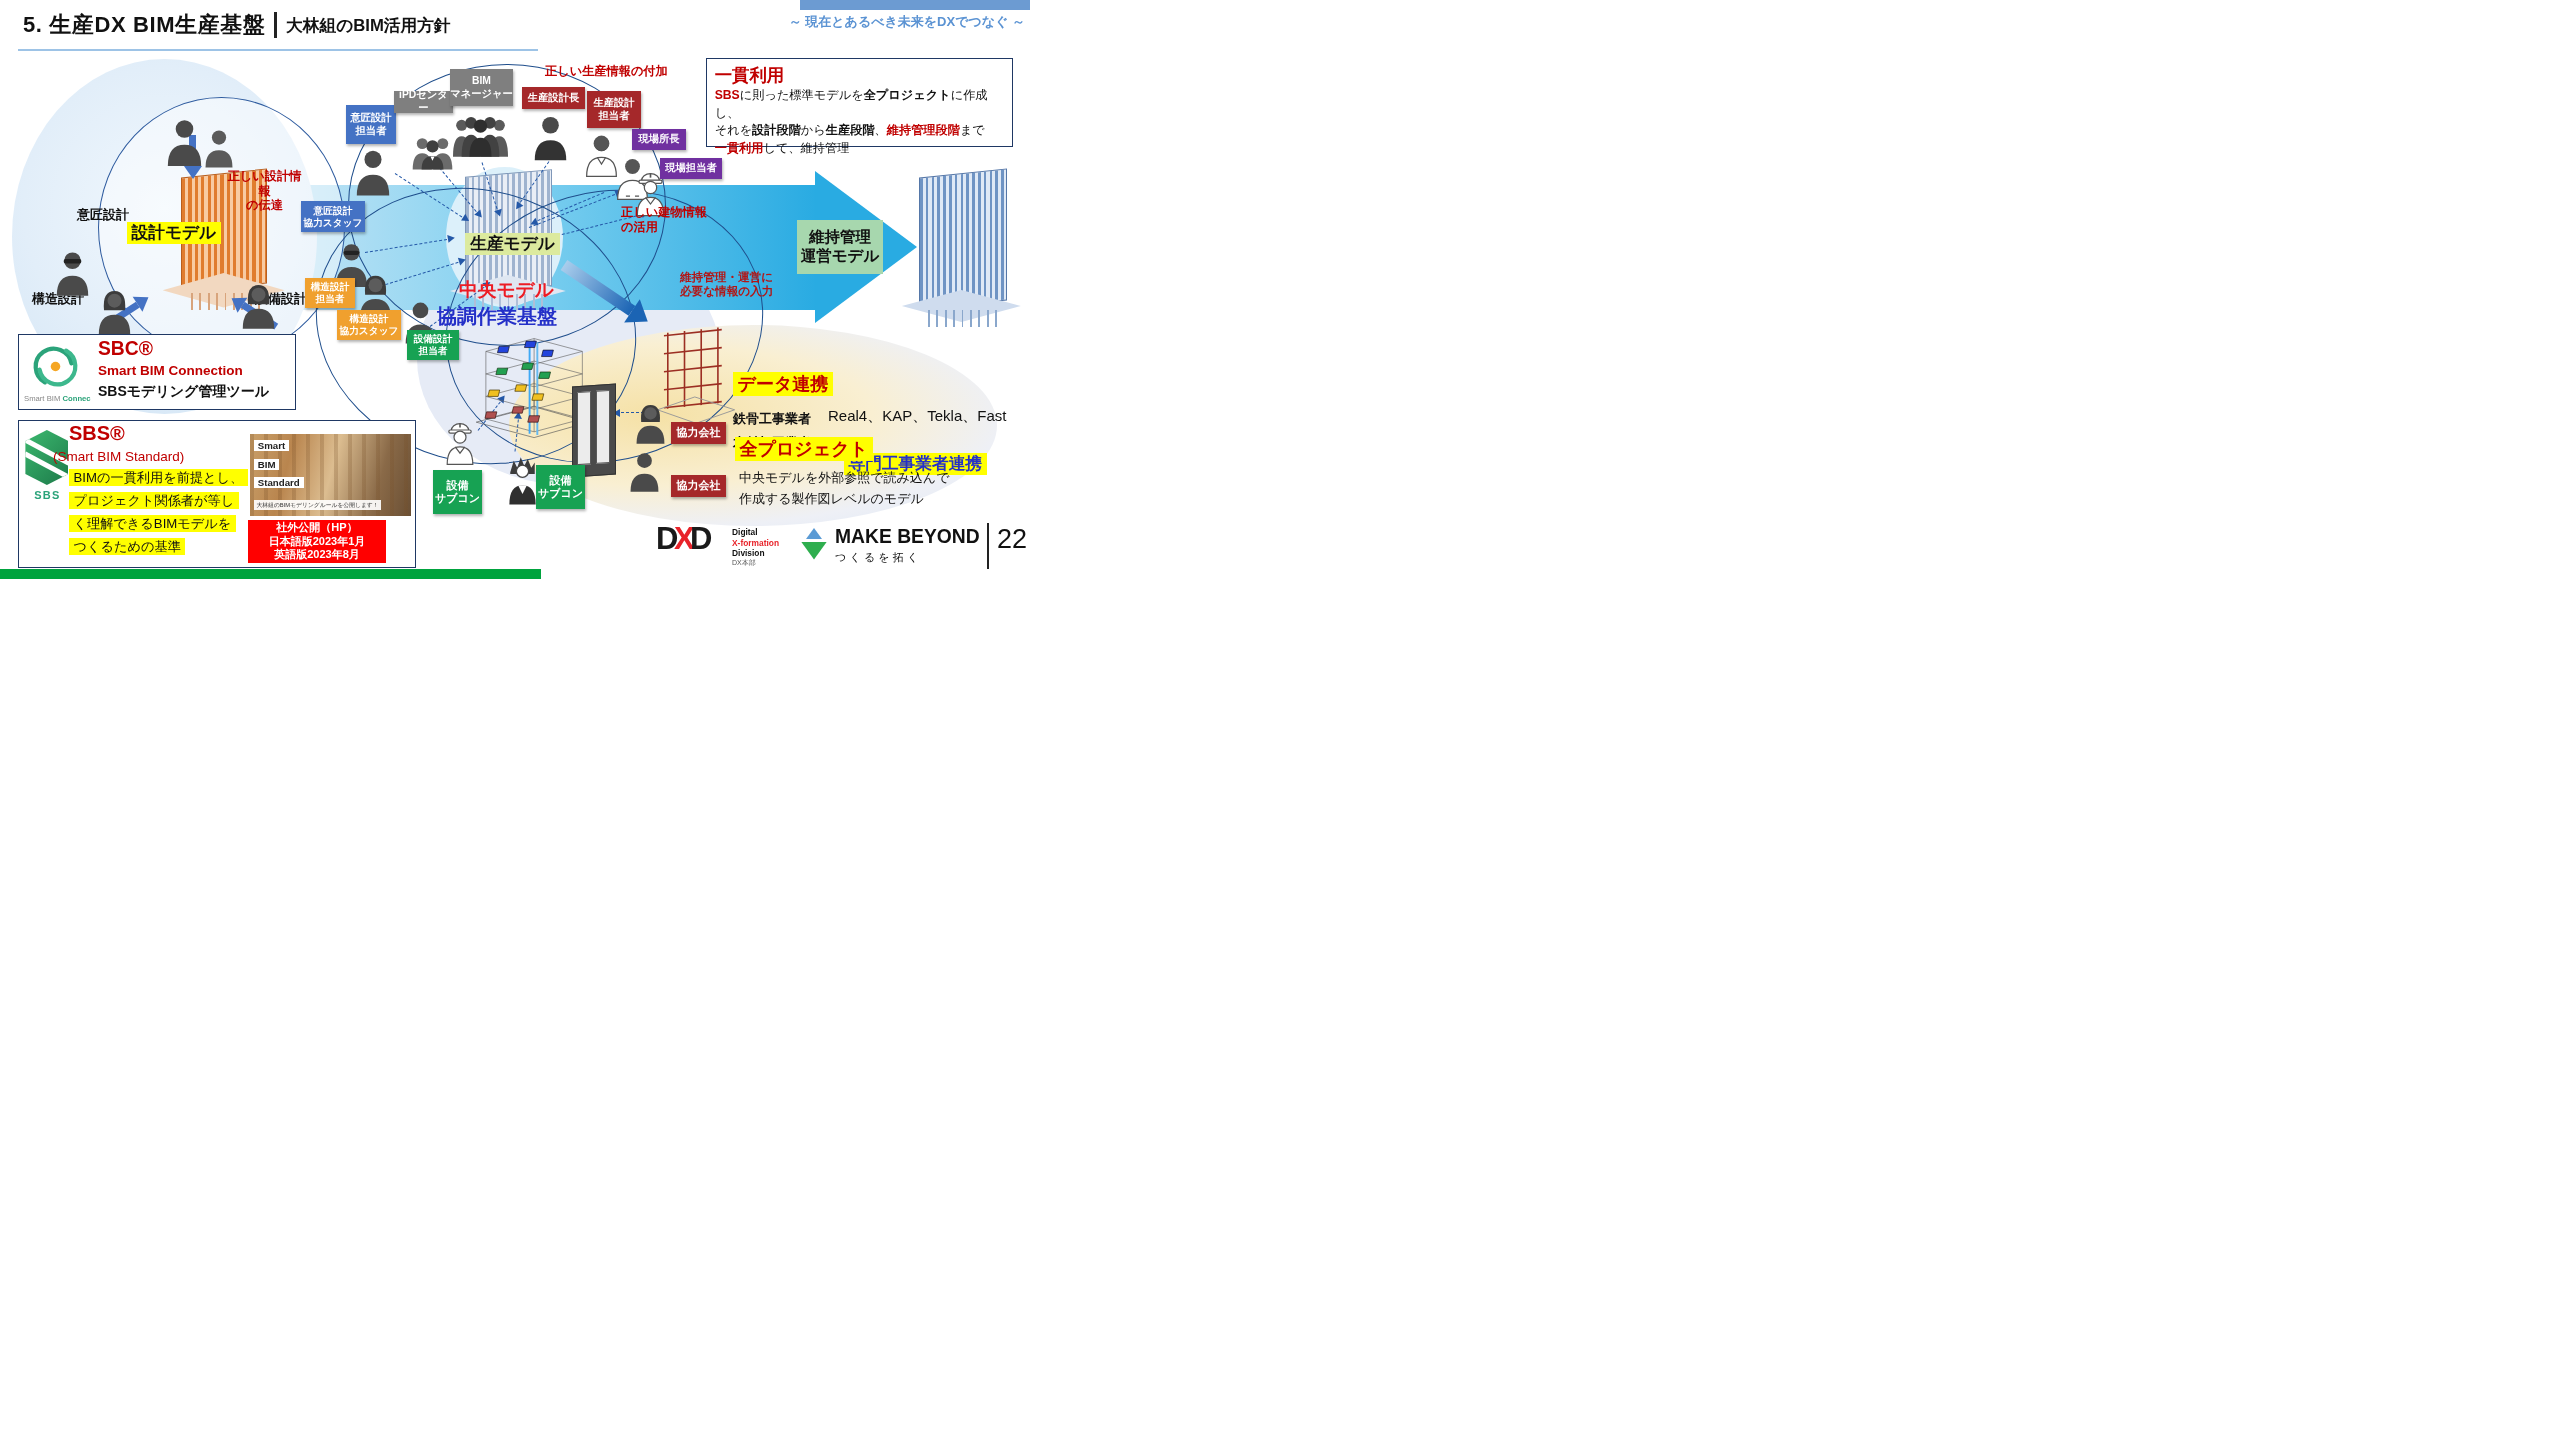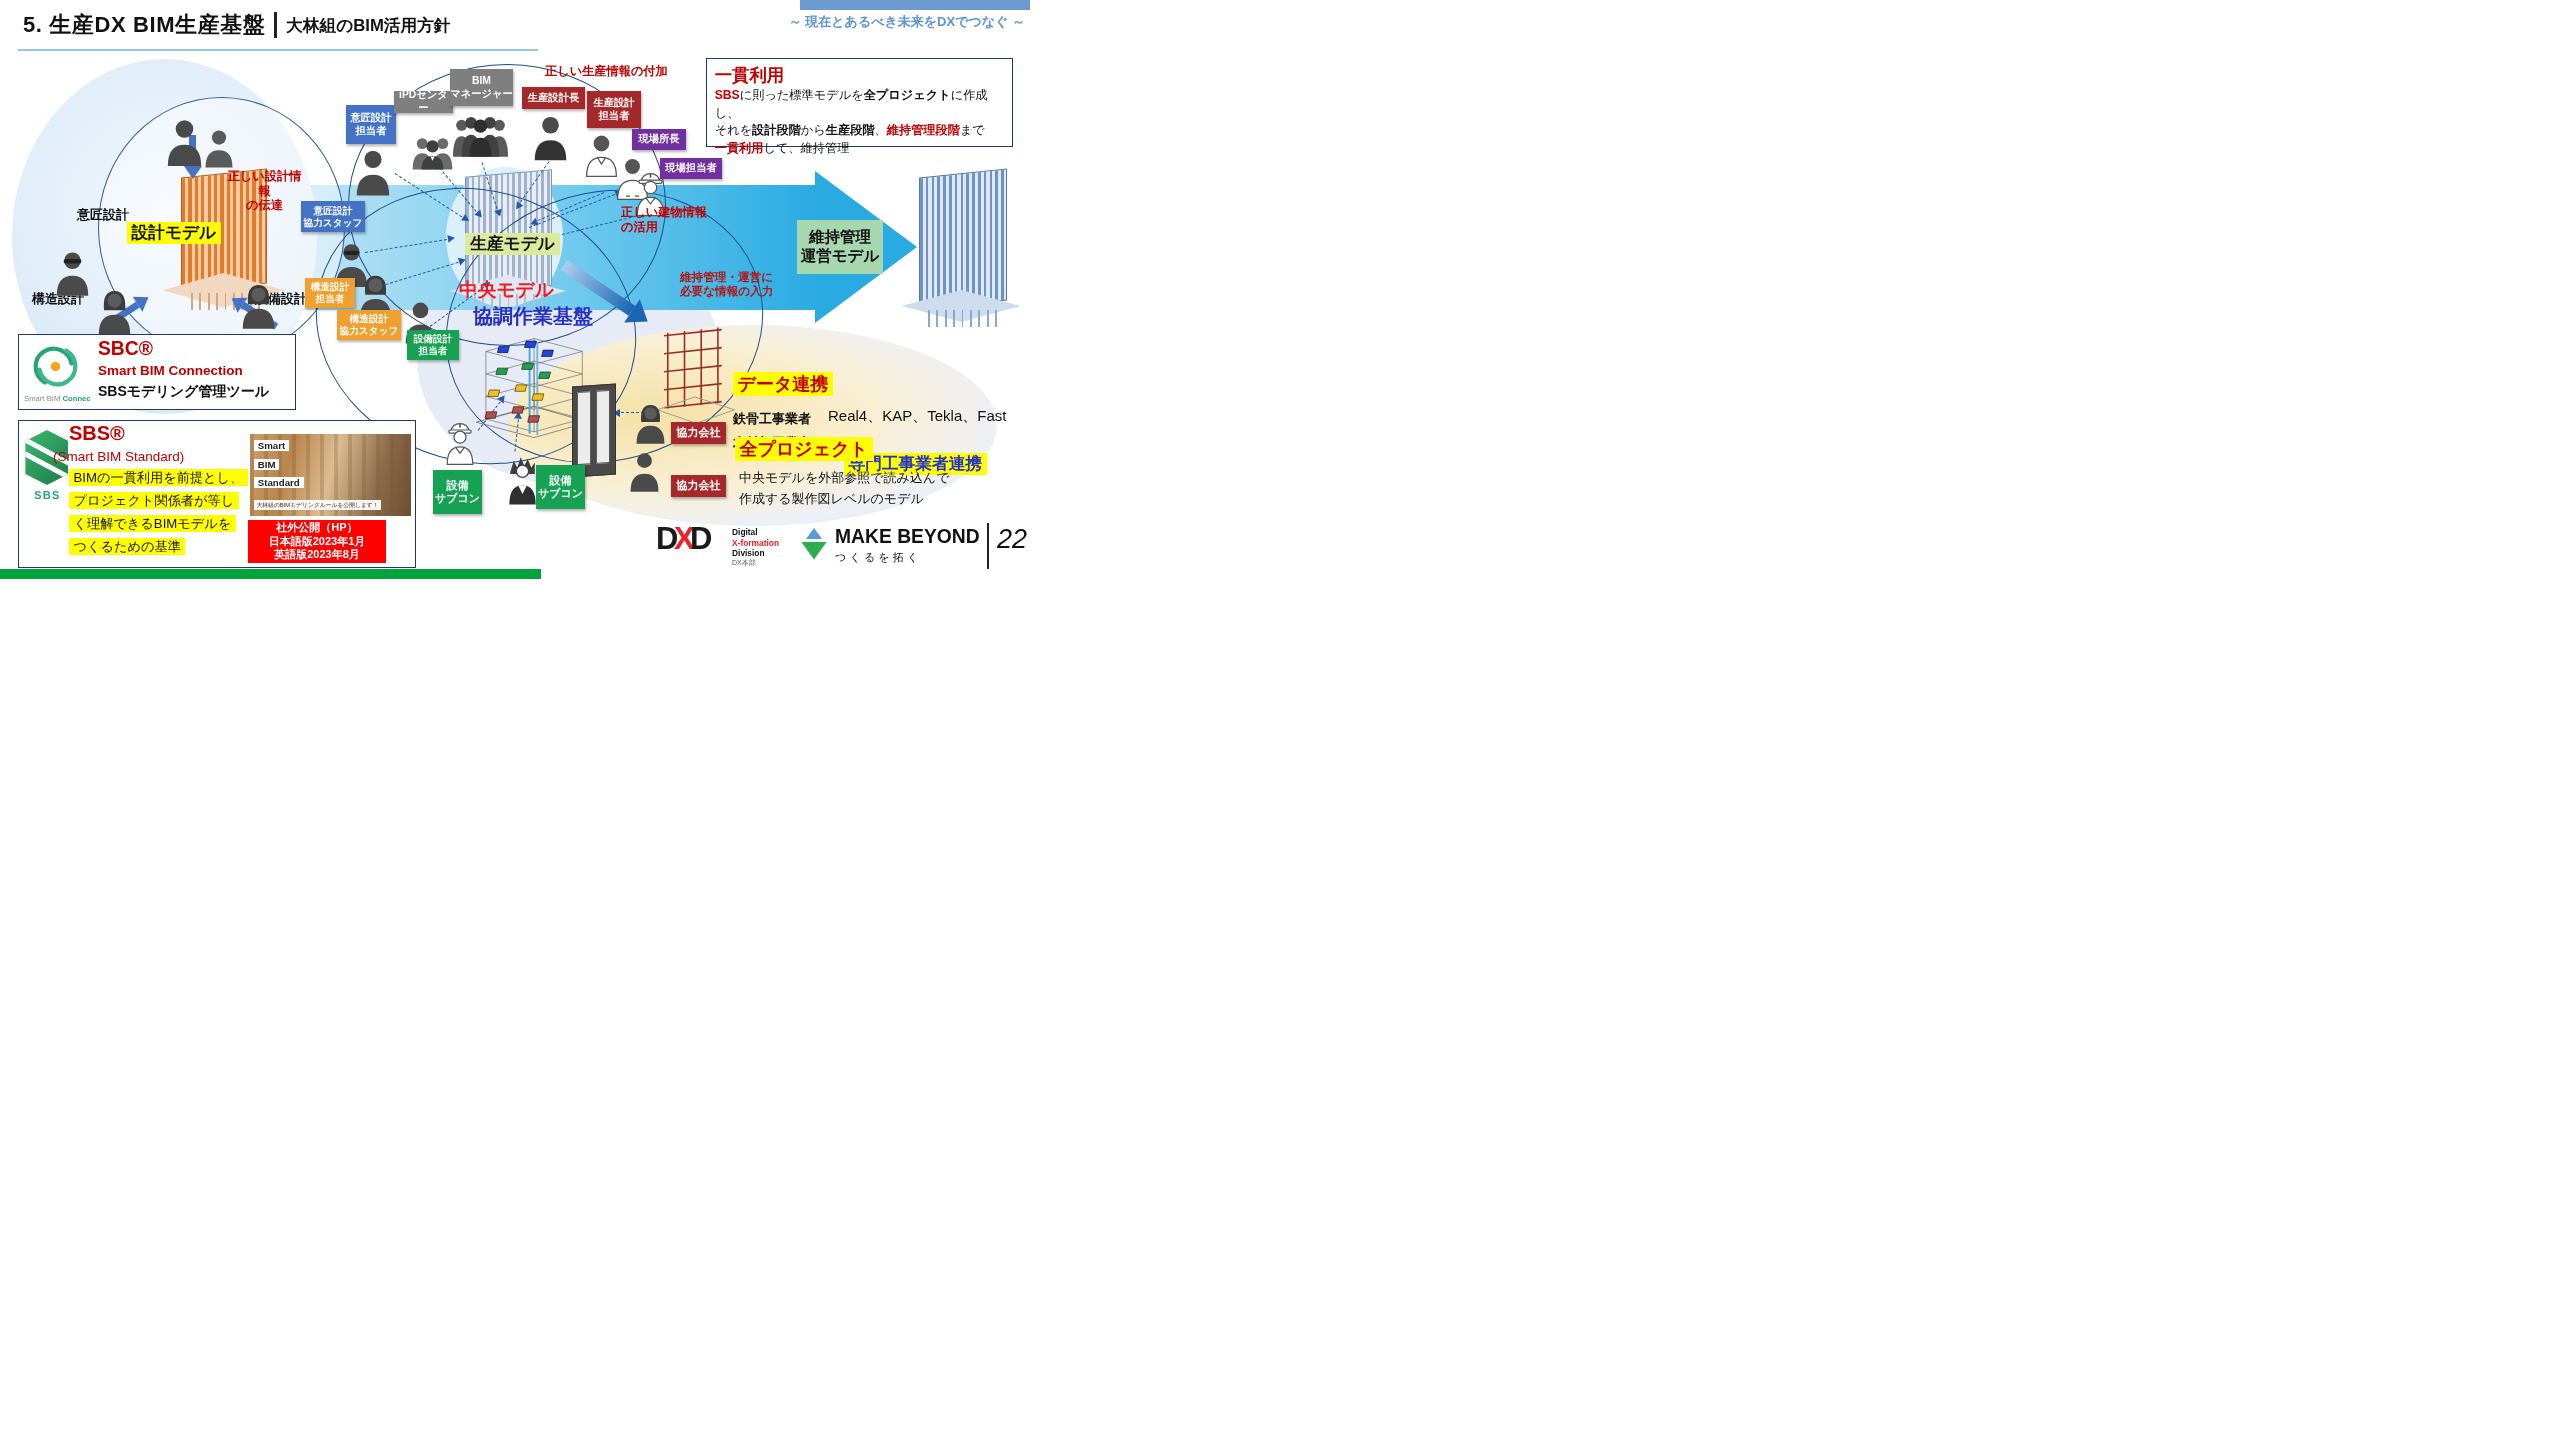--- a/index.html
+++ b/index.html
@@ -302,21 +302,21 @@
   <div class="bld" style="left:455px;top:173px;width:106px;height:140px;z-index:3;">
     <div class="tower" style="left:10.3px;top:0;width:85px;height:115px;border-color:#7f97b8;
       background:repeating-linear-gradient(90deg,#9fb3cf 0 2.6px,#e9eef6 2.6px 5.8px);transform:skewY(-5deg);"></div>
     <div class="base" style="left:-5.2px;top:102px;width:116px;height:40px;background:#dfe7f2;
       clip-path:polygon(50% 0,100% 40%,50% 80%,0 40%);"></div>
     <div class="piles" style="left:19.3px;top:121px;width:71px;height:15.5px;
       background:repeating-linear-gradient(90deg,#aebfd8 0 1.9px,transparent 1.9px 8.4px);"></div>
   </div>
   <div class="plain hl-g b" style="left:465px;top:233px;font-size:16.7px;z-index:6;">生産モデル</div>
   <div class="plain b" style="left:459px;top:278px;font-size:18.7px;color:#ed1c24;z-index:6;">中央モデル</div>
-  <div class="plain b" style="left:437px;top:304px;font-size:20px;color:#2430c8;z-index:6;margin-left:36px;">協調作業基盤</div>
+  <div class="plain b" style="left:437px;top:304px;font-size:20px;color:#2430c8;z-index:6;">協調作業基盤</div>
 
   <div class="anno pre" style="left:621px;top:205px;font-size:12.2px;">正しい建物情報
 の活用</div>
   <div class="anno pre" style="left:680px;top:270px;font-size:11.6px;color:#b21616;">維持管理・運営に
 必要な情報の入力</div>
 
   <div class="tagbox" style="left:797px;top:220px;width:86px;height:54px;background:#a7d7ae;color:#111;font-size:15.5px;font-weight:800;box-shadow:none;">維持管理
 運営モデル</div>
   <div class="bld" style="left:907px;top:173px;width:109px;height:161px;z-index:2;">
     <div class="tower" style="left:11.6px;top:0;width:86px;height:130px;border-color:#5577a8;
@@ -507,17 +507,17 @@
   </div>
   <div class="footer" style="left:801px;top:528px;width:26px;">
     <div style="width:0;height:0;border-left:8.4px solid transparent;border-right:8.4px solid transparent;border-bottom:11.6px solid #5b9bd5;margin:0 auto;"></div>
     <div style="width:26px;height:18px;background:#2eae4e;clip-path:polygon(0 0,100% 0,50% 100%);margin-top:2.6px;"></div>
   </div>
   <div class="footer" style="left:835px;top:526px;">
     <div style="font-size:19.3px;font-weight:900;letter-spacing:0px;">MAKE BEYOND</div>
     <div style="font-size:11px;letter-spacing:3.2px;margin-top:1.9px;">つくるを拓く</div>
   </div>
   <div class="divider" style="left:987px;top:523px;height:46px;"></div>
-  <div class="footer" style="left:997px;top:524px;font-size:27px;font-style:italic;">22</div>
+  <div class="footer" style="left:997px;top:524px;font-size:27px;">22</div>
   <div class="greenbar"></div>
 
 </div>
 
 
 </body></html>

